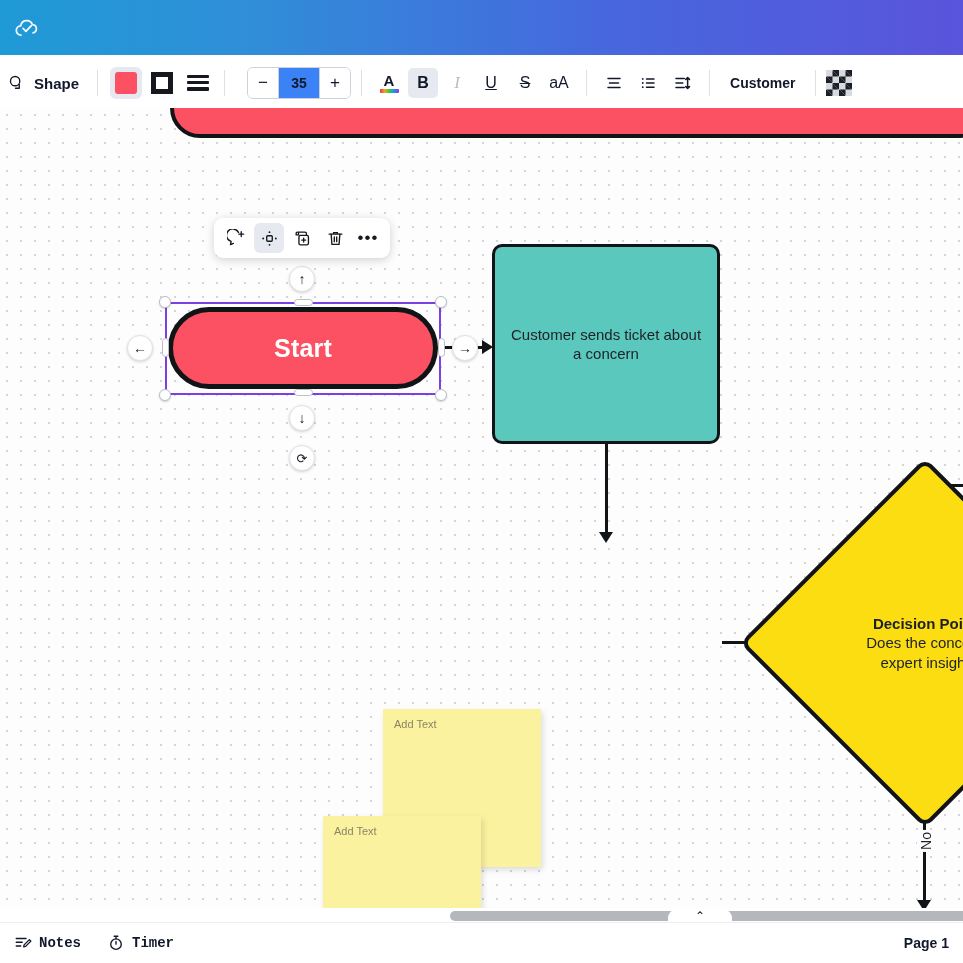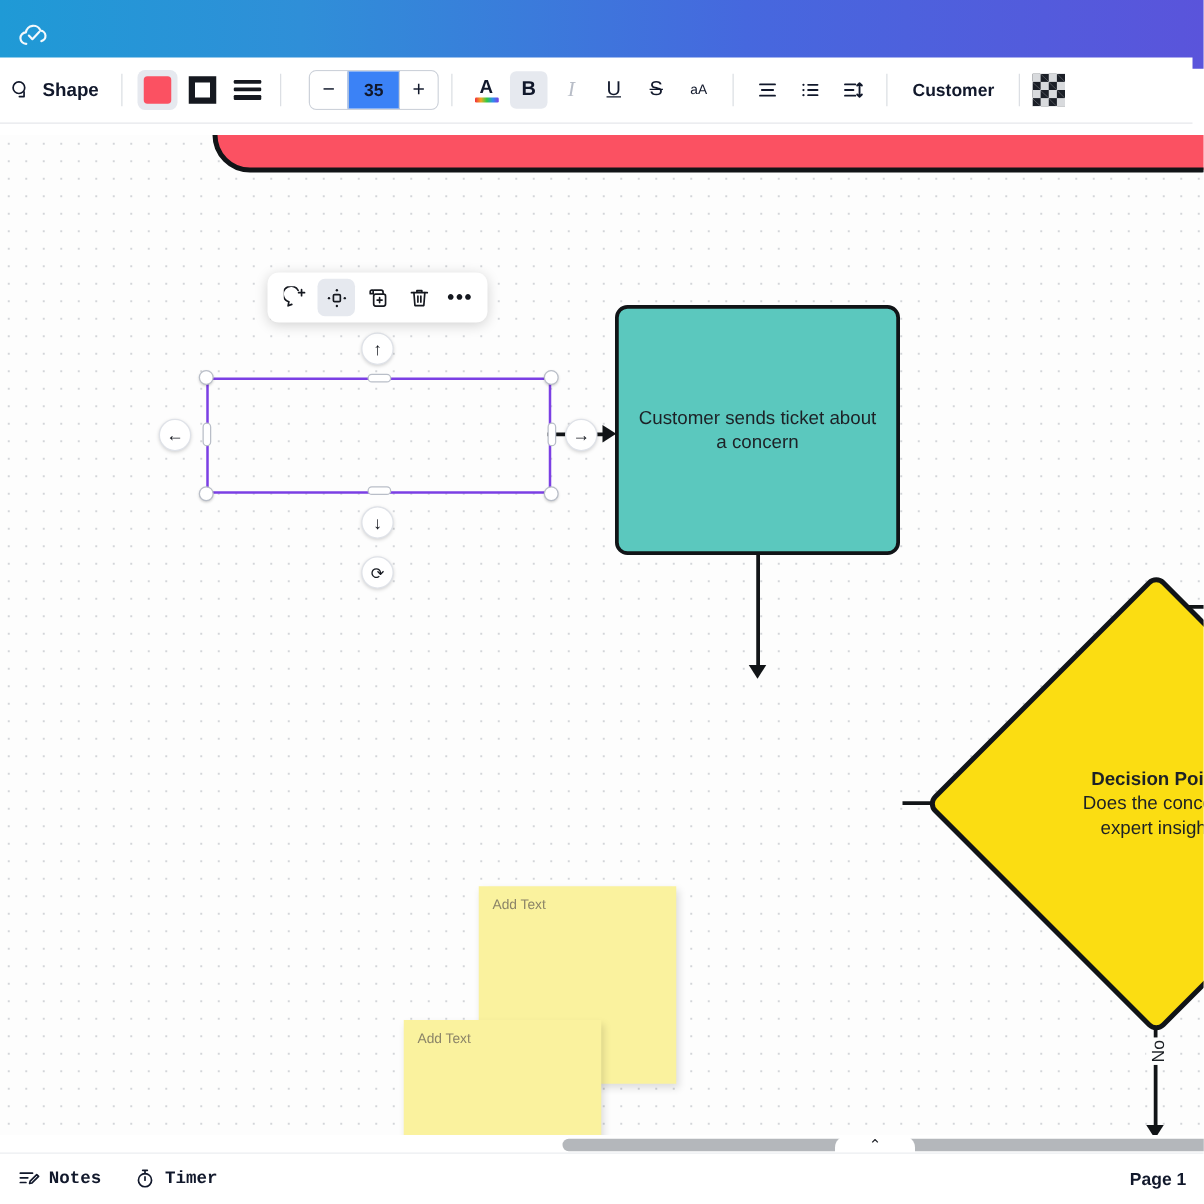--- a/index.html
+++ b/index.html
@@ -13,21 +13,21 @@
   
   .topbar {
     position: absolute; top: 0; left: 0; width: 963px; height: 55px;
     background: linear-gradient(90deg, #1f9ad6 0%, #2f8fd8 25%, #4668de 62%, #5a54db 100%);
     display: flex; align-items: center; padding: 0 14px;
   }
   .cloud-saved { width: 26px; height: 26px; opacity: .95; }
 
   
   .toolbar {
-    position: absolute; top: 46px; left: 0; width: 954px; height: 53px;
+    position: absolute; top: 57px; left: 0; width: 954px; height: 53px;
     background: #ffffff; display: flex; align-items: center;
     border-bottom: 1px solid #e6e8ec;
   }
   .tb-sep { width: 1px; height: 26px; background: #dcdfe4; margin: 0 10px; }
   .shape-btn {
     display: flex; align-items: center; gap: 8px; padding: 4px 8px;
     font-size: 15px; color: #11182b; font-weight: 600; cursor: pointer;
     border-radius: 5px;
   }
   .ico { display: inline-flex; align-items: center; justify-content: center; }
@@ -258,21 +258,21 @@
     <div class="tbtn dim">
       <i style="font-family:'Liberation Serif',serif;font-size:17px">I</i>
     </div>
     <div class="tbtn">
       <span style="text-decoration:underline;font-size:16px">U</span>
     </div>
     <div class="tbtn">
       <span style="text-decoration:line-through;font-size:16px">S</span>
     </div>
     <div class="tbtn">
-      <span style="font-size:11px">aA</span>
+      <span style="font-size:16px">aA</span>
     </div>
 
     <div class="tb-sep"></div>
 
     <div class="tbtn">
       <span class="ico">
         <svg width="18" height="18" viewBox="0 0 24 24" fill="none" stroke="#11182b" stroke-width="2" stroke-linecap="round">
             <path d="M4 6h16M6 12h12M4 18h16"></path>
           </svg>
       </span>
@@ -341,20 +341,23 @@
 
     <div class="diamond-wrap" style="left:794px; top:404px; width:262px; height:262px;">
       <div class="diamond-shape"></div>
       <div class="diamond-text">
         <b>Decision Point</b>
         <span>Does the concern</span>
         <span>expert insight</span>
       </div>
     </div>
 
+    <div class="node pill" style="left:168px; top:199px; width:270px; height:82px; background:#FB5162;">
+      <span>Start</span>
+    </div>
 
     <div class="sel-box" style="left:165px; top:194px; width:276px; height:93px;"></div>
     <div class="handle" style="left:159px; top:188px;"></div>
     <div class="handle" style="left:435px; top:188px;"></div>
     <div class="handle" style="left:159px; top:281px;"></div>
     <div class="handle" style="left:435px; top:281px;"></div>
     <div class="handle-bar" style="left:294px; top:191px; width:19px; height:7px;"></div>
     <div class="handle-bar" style="left:294px; top:281px; width:19px; height:7px;"></div>
     <div class="handle-bar" style="left:162px; top:230px; width:7px; height:19px;"></div>
     <div class="handle-bar" style="left:438px; top:230px; width:7px; height:19px;"></div>

